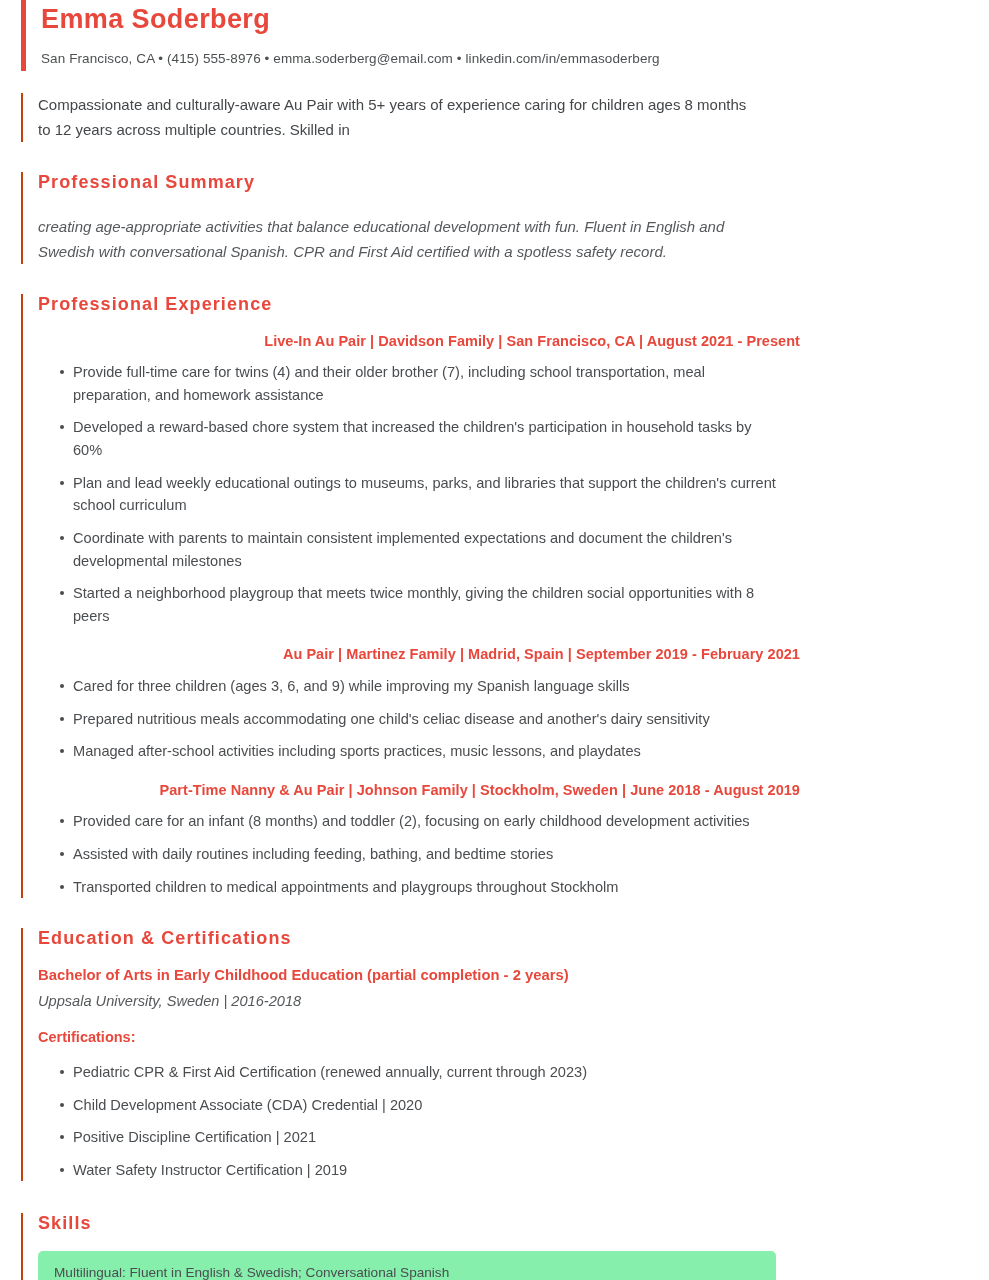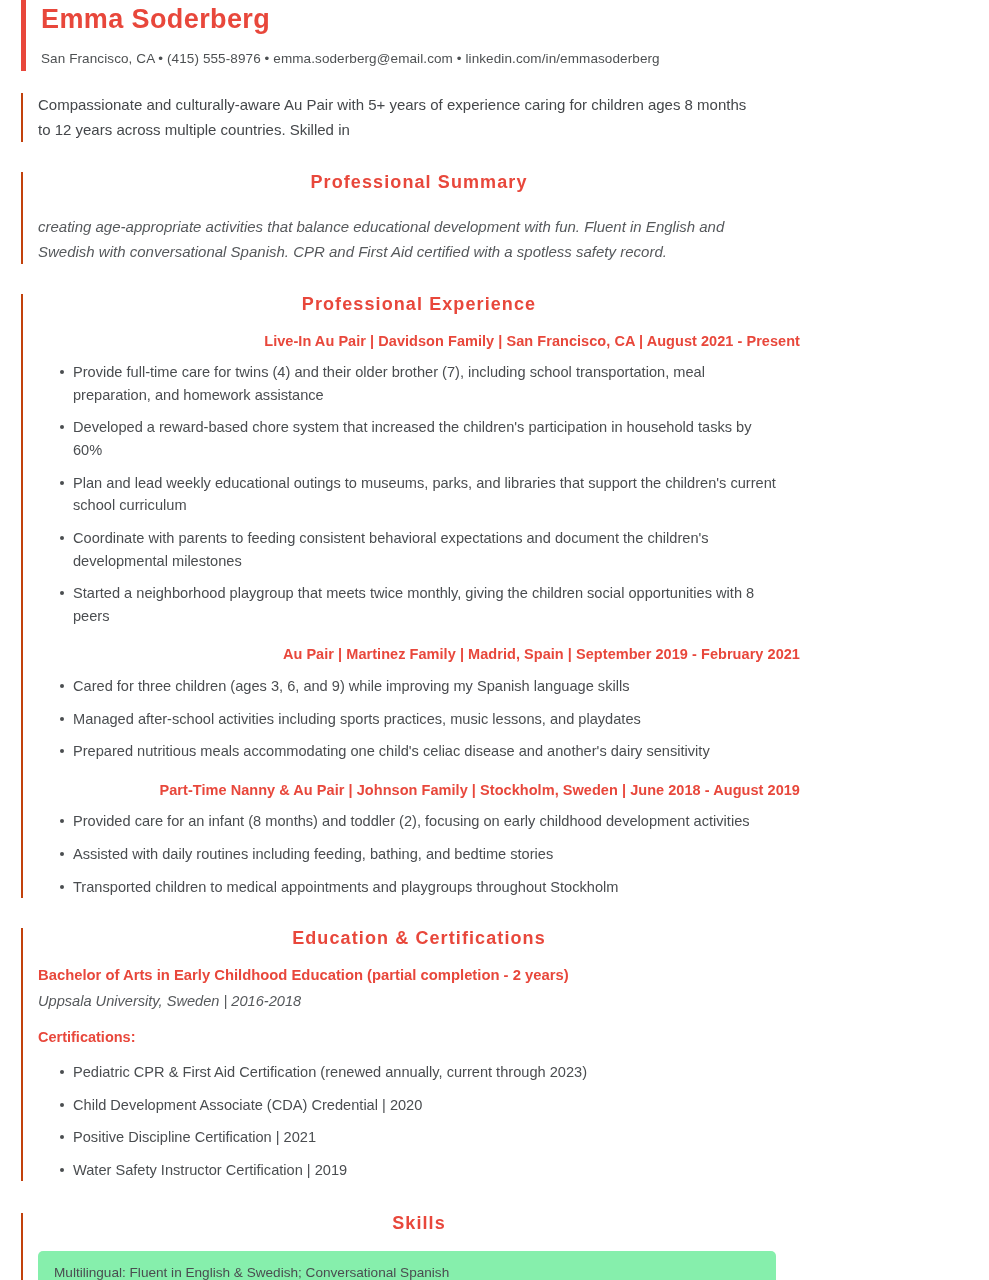--- a/index.html
+++ b/index.html
@@ -64,21 +64,20 @@
 
   
   .section-block { margin-top: 30px; }
   .section-title {
     font-size: 18px;
     font-weight: bold;
     color: var(--accent);
     letter-spacing: 1.1px;
     margin: 0 0 22px 0;
     line-height: 1.2;
-    text-align: center;
   }
   .section-title.tight { margin-bottom: 16px; }
 
   .summary-text {
     font-size: 15px;
     font-style: italic;
     line-height: 1.62;
     color: #56595c;
     margin: 0;
     padding-right: 60px;
@@ -179,31 +178,31 @@
 
   <div class="block section-block">
     <h2 class="section-title tight">Professional Experience</h2>
 
     <div class="job">
       <p class="job-heading">Live-In Au Pair | Davidson Family | San Francisco, CA | August 2021 - Present</p>
       <ul class="bullets">
         <li>Provide full-time care for twins (4) and their older brother (7), including school transportation, meal preparation, and homework assistance</li>
         <li>Developed a reward-based chore system that increased the children's participation in household tasks by 60%</li>
         <li>Plan and lead weekly educational outings to museums, parks, and libraries that support the children's current school curriculum</li>
-        <li>Coordinate with parents to feeding consistent behavioral expectations and document the children's developmental milestones</li>
+        <li>Coordinate with parents to maintain consistent implemented expectations and document the children's developmental milestones</li>
         <li>Started a neighborhood playgroup that meets twice monthly, giving the children social opportunities with 8 peers</li>
       </ul>
     </div>
 
     <div class="job">
       <p class="job-heading">Au Pair | Martinez Family | Madrid, Spain | September 2019 - February 2021</p>
       <ul class="bullets">
         <li>Cared for three children (ages 3, 6, and 9) while improving my Spanish language skills</li>
+        <li>Prepared nutritious meals accommodating one child's celiac disease and another's dairy sensitivity</li>
         <li>Managed after-school activities including sports practices, music lessons, and playdates</li>
-        <li>Prepared nutritious meals accommodating one child's celiac disease and another's dairy sensitivity</li>
       </ul>
     </div>
 
     <div class="job">
       <p class="job-heading">Part-Time Nanny &amp; Au Pair | Johnson Family | Stockholm, Sweden | June 2018 - August 2019</p>
       <ul class="bullets">
         <li>Provided care for an infant (8 months) and toddler (2), focusing on early childhood development activities</li>
         <li>Assisted with daily routines including feeding, bathing, and bedtime stories</li>
         <li>Transported children to medical appointments and playgroups throughout Stockholm</li>
       </ul>

